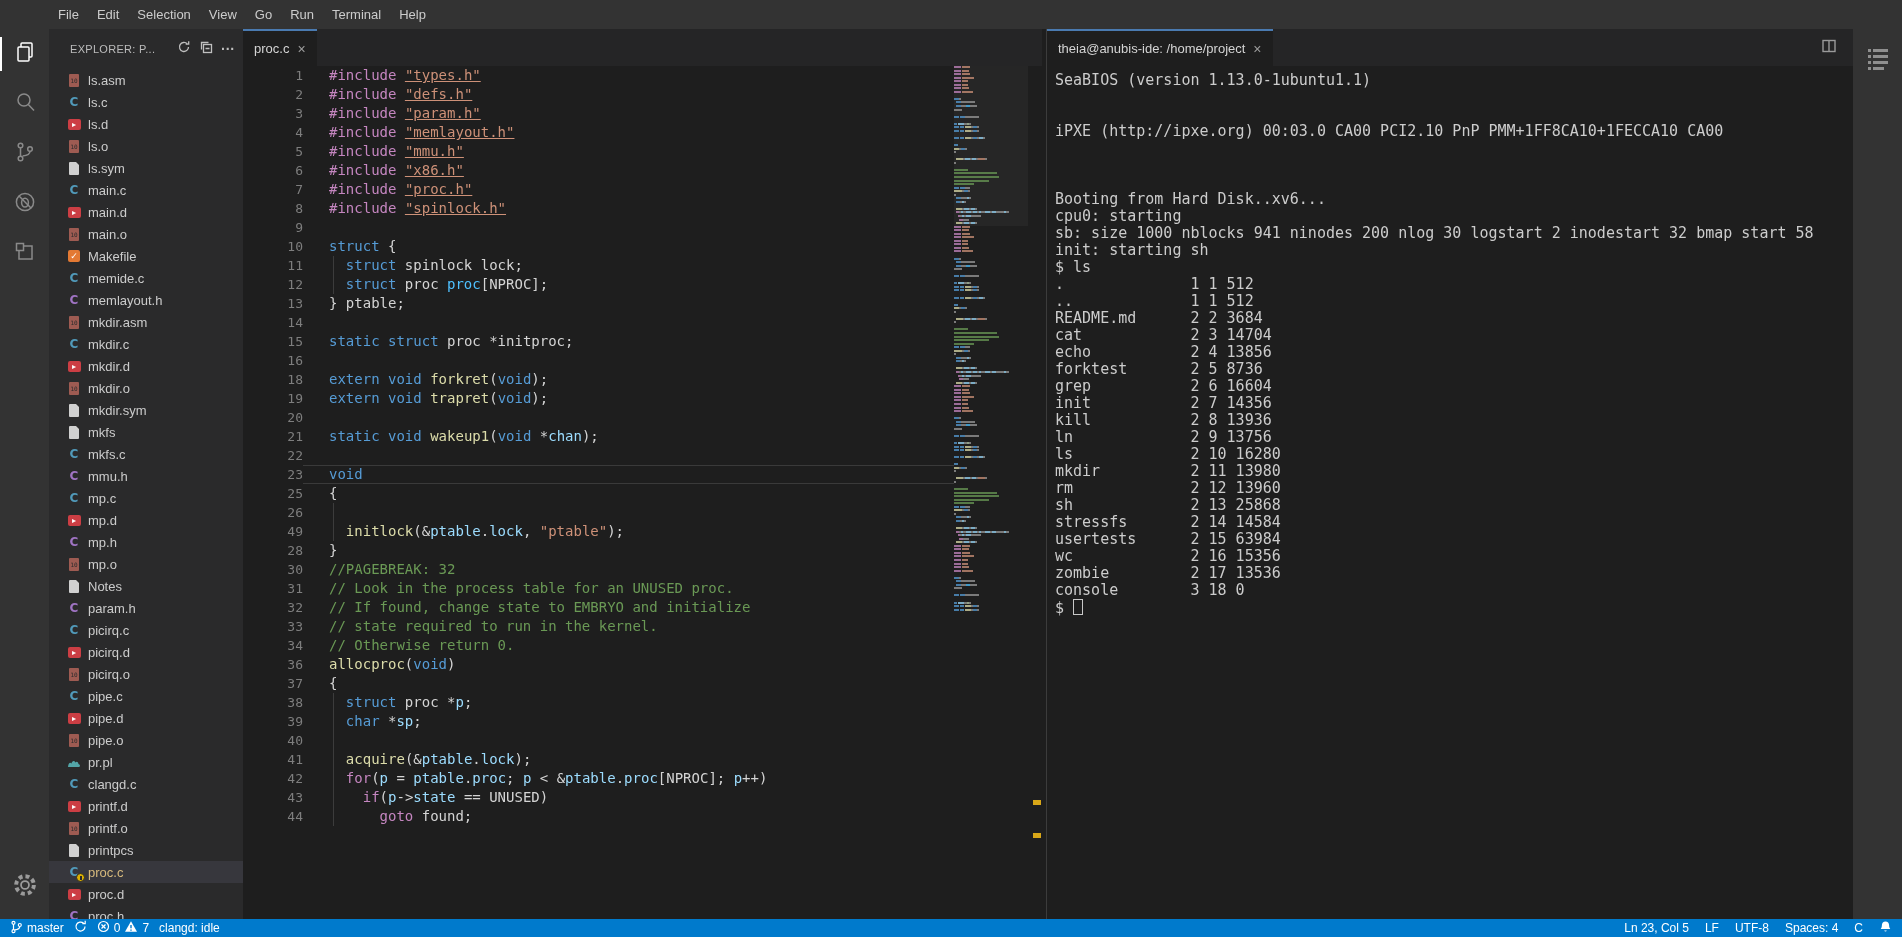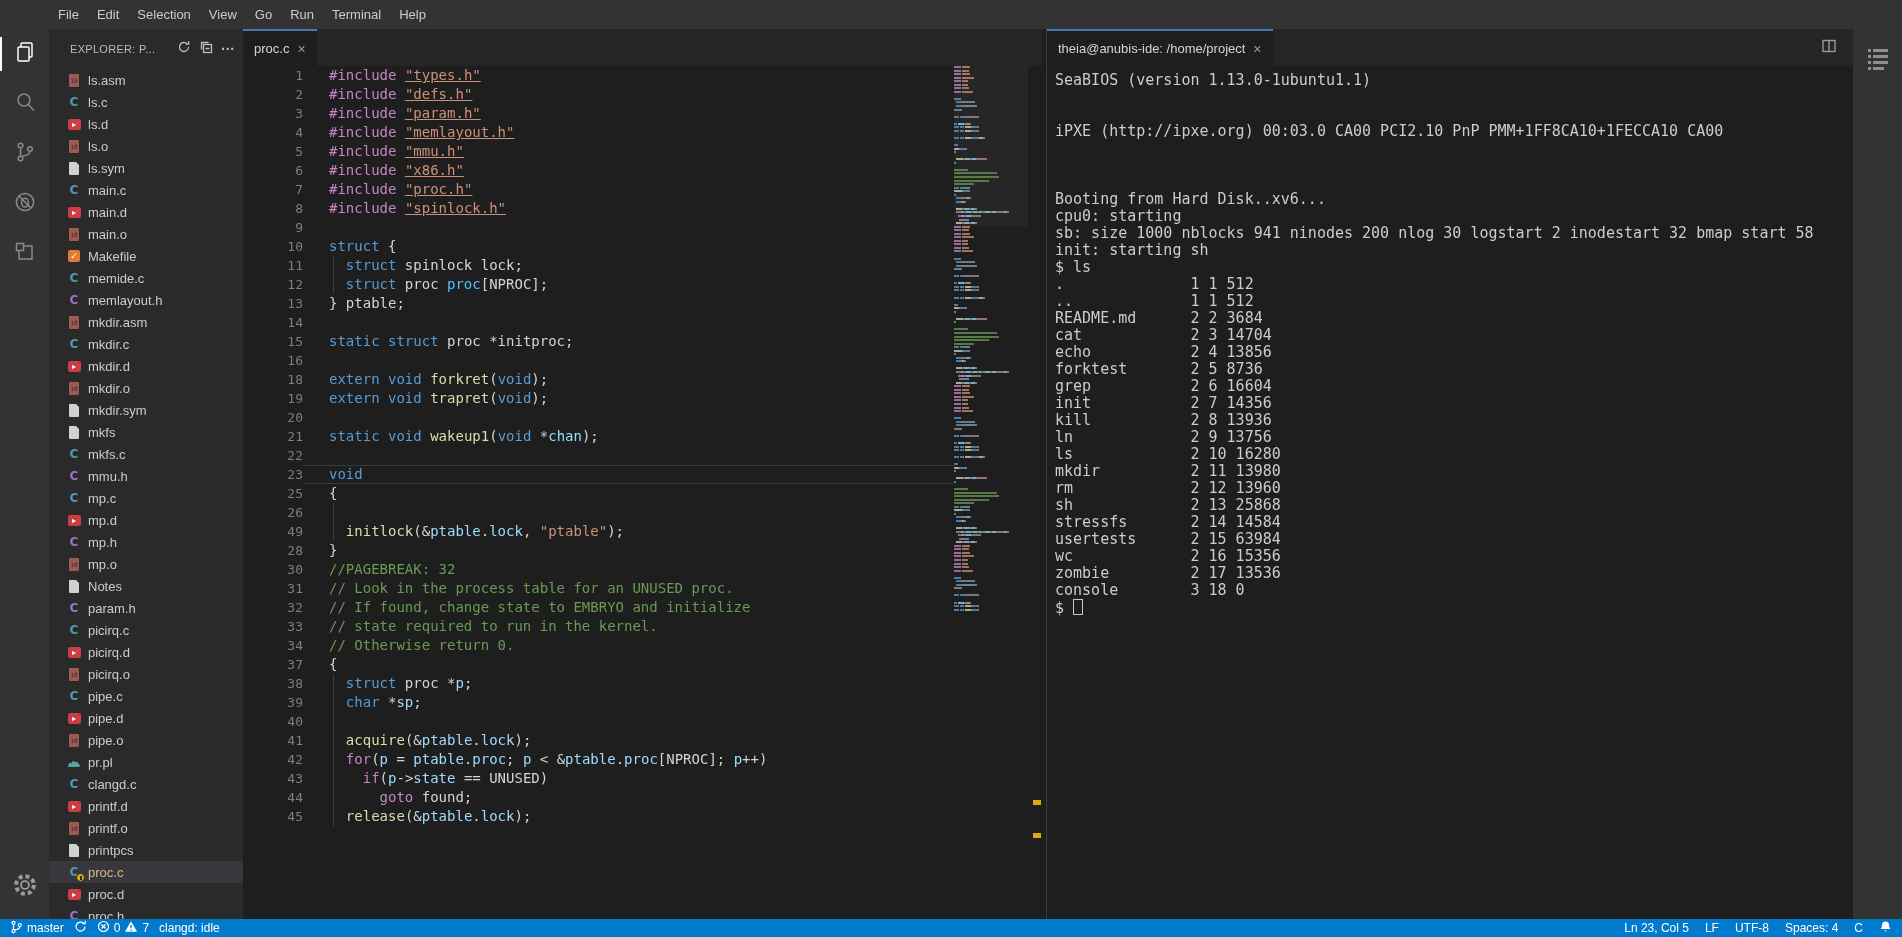--- a/index.html
+++ b/index.html
@@ -407,29 +407,29 @@
         <div class="crow cur"><span class="ln">23</span><span class="cw"><span class="tok-kw">void</span></span></div>
         <div class="crow"><span class="ln">25</span><span class="cw"><span class="tok-pl">{</span></span></div>
         <div class="crow"><span class="ln">26</span><span class="cw"><i class="gd"></i></span></div>
         <div class="crow"><span class="ln">49</span><span class="cw"><i class="gd"></i><span class="tok-pl">  </span><span class="tok-fn">initlock</span><span class="tok-pl">(&amp;</span><span class="tok-var">ptable</span><span class="tok-pl">.</span><span class="tok-var">lock</span><span class="tok-pl">, </span><span class="tok-str">"ptable"</span><span class="tok-pl">);</span></span></div>
         <div class="crow"><span class="ln">28</span><span class="cw"><span class="tok-pl">}</span></span></div>
         <div class="crow"><span class="ln">30</span><span class="cw"><span class="tok-cm">//PAGEBREAK: 32</span></span></div>
         <div class="crow"><span class="ln">31</span><span class="cw"><span class="tok-cm">// Look in the process table for an UNUSED proc.</span></span></div>
         <div class="crow"><span class="ln">32</span><span class="cw"><span class="tok-cm">// If found, change state to EMBRYO and initialize</span></span></div>
         <div class="crow"><span class="ln">33</span><span class="cw"><span class="tok-cm">// state required to run in the kernel.</span></span></div>
         <div class="crow"><span class="ln">34</span><span class="cw"><span class="tok-cm">// Otherwise return 0.</span></span></div>
+        <div class="crow"><span class="ln">36</span><span class="cw"><span class="tok-fn">allocproc</span><span class="tok-pl">(</span><span class="tok-kw">void</span><span class="tok-pl">)</span></span></div>
         <div class="crow"><span class="ln">37</span><span class="cw"><span class="tok-pl">{</span></span></div>
         <div class="crow"><span class="ln">38</span><span class="cw"><i class="gd"></i><span class="tok-pl">  </span><span class="tok-kw">struct</span><span class="tok-pl"> proc *</span><span class="tok-var">p</span><span class="tok-pl">;</span></span></div>
         <div class="crow"><span class="ln">39</span><span class="cw"><i class="gd"></i><span class="tok-pl">  </span><span class="tok-kw">char</span><span class="tok-pl"> *</span><span class="tok-var">sp</span><span class="tok-pl">;</span></span></div>
         <div class="crow"><span class="ln">40</span><span class="cw"><i class="gd"></i></span></div>
         <div class="crow"><span class="ln">41</span><span class="cw"><i class="gd"></i><span class="tok-pl">  </span><span class="tok-fn">acquire</span><span class="tok-pl">(&amp;</span><span class="tok-var">ptable</span><span class="tok-pl">.</span><span class="tok-var">lock</span><span class="tok-pl">);</span></span></div>
         <div class="crow"><span class="ln">42</span><span class="cw"><i class="gd"></i><span class="tok-pl">  </span><span class="tok-pp">for</span><span class="tok-pl">(</span><span class="tok-var">p</span><span class="tok-pl"> = </span><span class="tok-var">ptable</span><span class="tok-pl">.</span><span class="tok-var">proc</span><span class="tok-pl">; </span><span class="tok-var">p</span><span class="tok-pl"> &lt; &amp;</span><span class="tok-var">ptable</span><span class="tok-pl">.</span><span class="tok-var">proc</span><span class="tok-pl">[NPROC]; </span><span class="tok-var">p</span><span class="tok-pl">++)</span></span></div>
         <div class="crow"><span class="ln">43</span><span class="cw"><i class="gd"></i><span class="tok-pl">    </span><span class="tok-pp">if</span><span class="tok-pl">(</span><span class="tok-var">p</span><span class="tok-pl">-&gt;</span><span class="tok-var">state</span><span class="tok-pl"> == UNUSED)</span></span></div>
         <div class="crow"><span class="ln">44</span><span class="cw"><i class="gd"></i><span class="tok-pl">      </span><span class="tok-pp">goto</span><span class="tok-pl"> found;</span></span></div>
-        <div class="crow"><span class="ln">45</span><span class="cw"><i class="gd"></i><span class="tok-pl">  </span><span class="tok-fn">release</span><span class="tok-pl">(&amp;</span><span class="tok-var">ptable</span><span class="tok-pl">.</span><span class="tok-var">lock</span><span class="tok-pl">);</span></span></div>
       </div>
     <div class="minimap" id="minimap">
         <div class="mm-vp"></div>
         <div class="mm-row">
           <span style="width: 7px; background: rgb(197, 134, 192);"></span>
           <span style="width: 1px; background: transparent;"></span>
           <span style="width: 8px; background: rgb(206, 145, 120);"></span>
         </div>
         <div class="mm-row">
           <span style="width: 7px; background: rgb(197, 134, 192);"></span>

